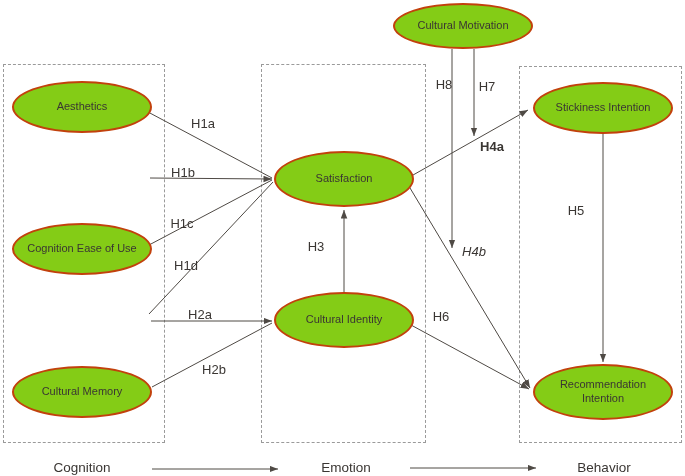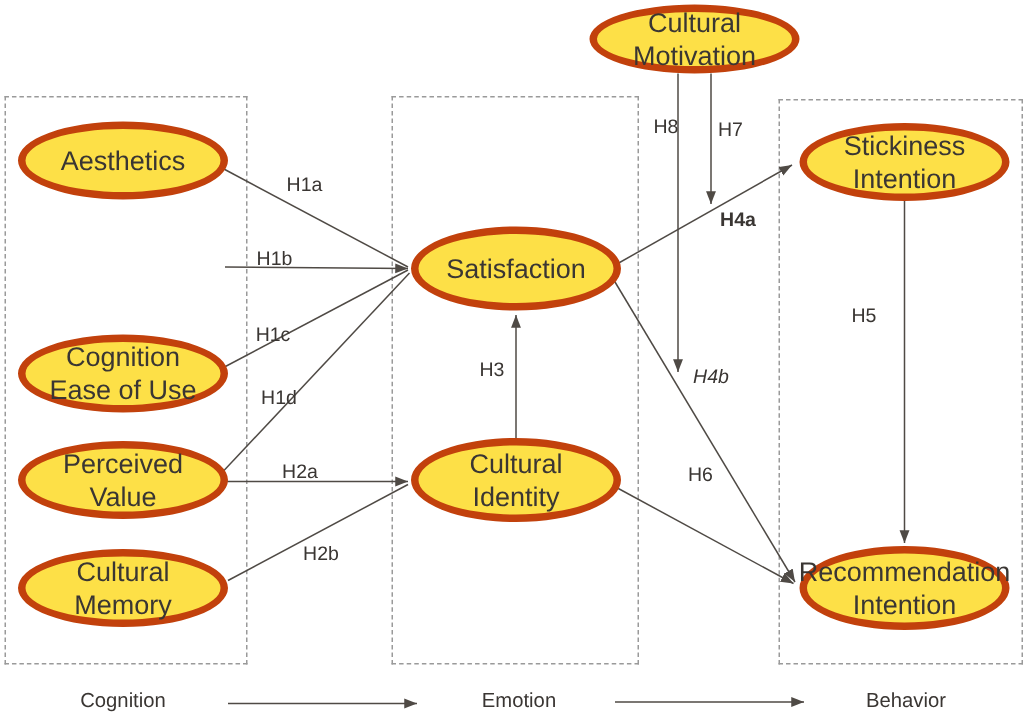--- a/index.html
+++ b/index.html
@@ -13,26 +13,26 @@
   }
   .edges{position:absolute;left:0;top:0;z-index:1;}
   .gbox{
     position:absolute;
     border:1px dashed #9a9a9a;
     z-index:0;
     background:transparent;
   }
   .node{
     position:absolute;
-    background:#fde047;
-    border:5px solid #c2410c;
+    background:#84cc16;
+    border:2px solid #c2410c;
     border-radius:50%;
     display:flex;align-items:center;justify-content:center;
     text-align:center;
-    font-size:18px;
+    font-size:11px;
     line-height:1.25;
     padding:0 10px;
     box-sizing:border-box;
     z-index:2;
   }
   .hlabel{
     position:absolute;
     transform:translate(-50%,-50%);
     font-size:13px;
     white-space:nowrap;
@@ -79,23 +79,20 @@
       <line x1="410" y1="468" x2="536" y2="468" marker-end="url(#arrow)"></line>
     </g>
   </svg>
 
   <div class="node" style="left:12px;top:81px;width:140px;height:52px;">
     <span>Aesthetics</span>
   </div>
   <div class="node" style="left:12px;top:223px;width:140px;height:52px;padding:0 4px;">
     <span>Cognition Ease of Use</span>
   </div>
-  <div class="node" style="left:12px;top:294px;width:140px;height:52px;">
-    <span>Perceived Value</span>
-  </div>
   <div class="node" style="left:12px;top:366px;width:140px;height:52px;">
     <span>Cultural Memory</span>
   </div>
 
   <div class="node" style="left:274px;top:151px;width:140px;height:56px;">
     <span>Satisfaction</span>
   </div>
   <div class="node" style="left:274px;top:292px;width:140px;height:56px;">
     <span>Cultural Identity</span>
   </div>
@@ -110,25 +107,25 @@
   <div class="node" style="left:533px;top:364px;width:140px;height:56px;align-items:center;">
     <span>Recommendation Intention</span>
   </div>
 
   <span class="hlabel" style="left:203px;top:123px;">H1a</span>
   <span class="hlabel" style="left:183px;top:172px;">H1b</span>
   <span class="hlabel" style="left:182px;top:223px;">H1c</span>
   <span class="hlabel" style="left:186px;top:265px;">H1d</span>
   <span class="hlabel" style="left:200px;top:314px;">H2a</span>
   <span class="hlabel" style="left:214px;top:369px;">H2b</span>
-  <span class="hlabel" style="left:328px;top:246px;text-align:right;">H3</span>
+  <span class="hlabel" style="left:316px;top:246px;text-align:right;">H3</span>
   <span class="hlabel" style="left:492px;top:146px;font-weight:bold;">H4a</span>
   <span class="hlabel" style="left:474px;top:251px;font-style:italic;">H4b</span>
   <span class="hlabel" style="left:576px;top:210px;">H5</span>
-  <span class="hlabel" style="left:441px;top:316px;margin-left:26px;">H6</span>
+  <span class="hlabel" style="left:441px;top:316px;">H6</span>
   <span class="hlabel" style="left:487px;top:86px;">H7</span>
   <span class="hlabel" style="left:444px;top:84px;">H8</span>
 
   <span class="stage" style="left:82px;top:467px;">Cognition</span>
   <span class="stage" style="left:346px;top:467px;">Emotion</span>
   <span class="stage" style="left:604px;top:467px;">Behavior</span>
 
 </div>
 
 </body></html>

